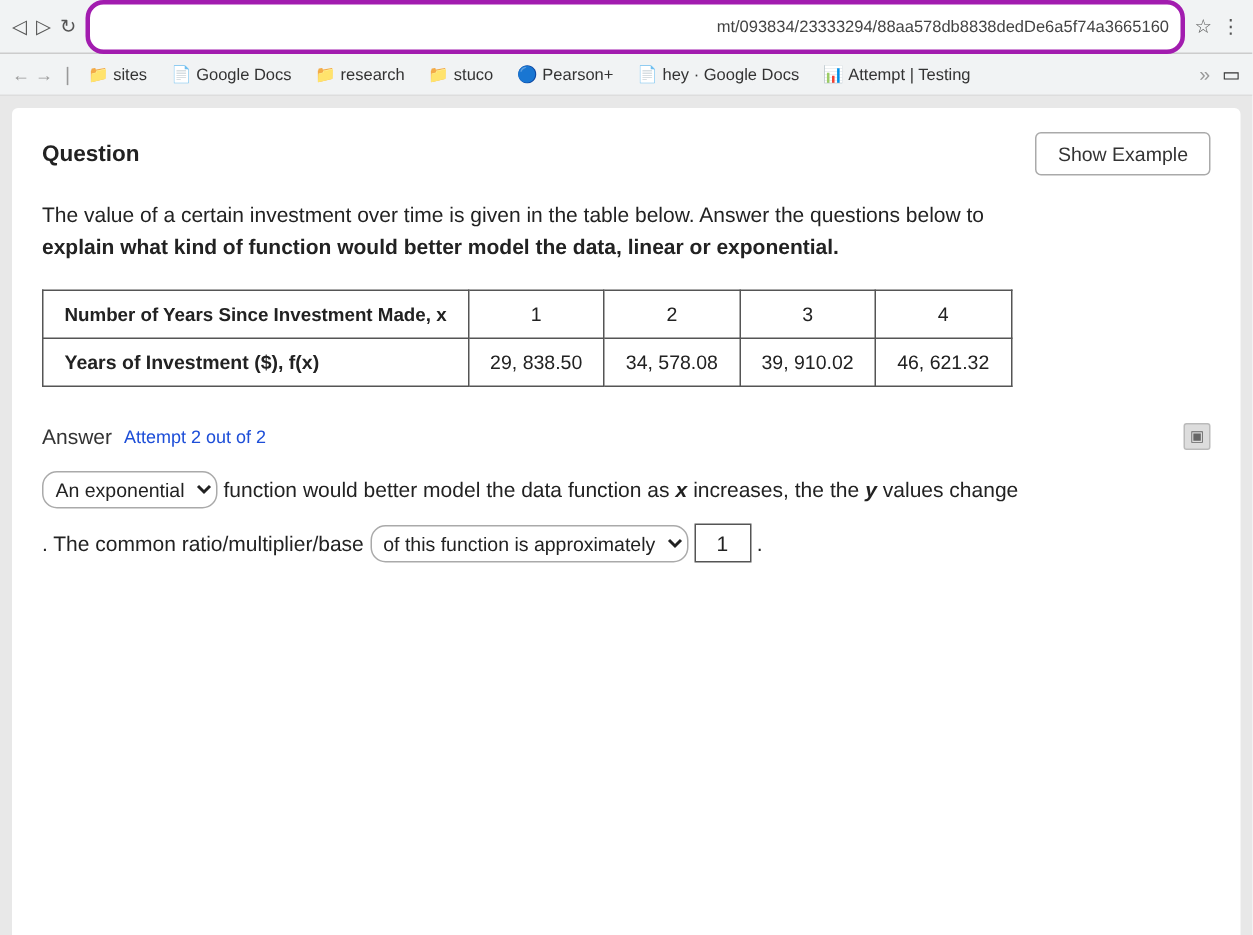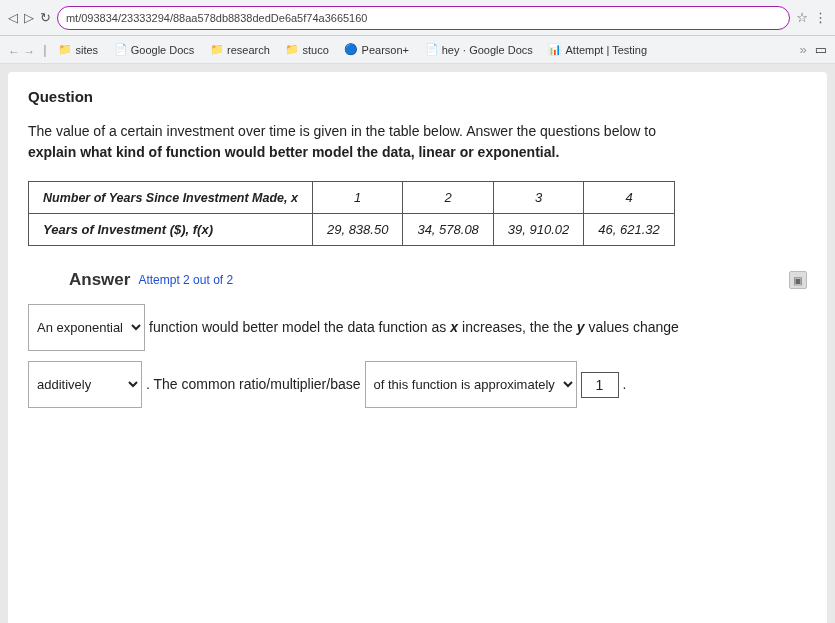--- a/index.html
+++ b/index.html
@@ -17,30 +17,31 @@
       height: 36px;
       display: flex;
       align-items: center;
       padding: 0 8px;
       border-bottom: 1px solid #ccc;
       font-size: 11px;
       color: #333;
     }
     .url-bar {
       background: #fff;
-      border: 1px solid #a21caf;
+      border: 3px solid #a21caf;
       border-radius: 12px;
-      height: 24px;
+      height: 36px;
       flex: 1;
       display: flex;
       align-items: center;
       padding: 0 8px;
       font-size: 11px;
       color: #444;
       margin: 0 6px;
+      justify-content: flex-end;
     }
     .browser-icons {
       display: flex;
       gap: 6px;
       align-items: center;
       font-size: 13px;
       color: #555;
     }
 
     
@@ -109,21 +110,20 @@
       margin-bottom: 18px;
       max-width: 700px;
     }
     .question-text strong { font-weight: bold; }
 
     
     .data-table {
       border-collapse: collapse;
       margin-bottom: 24px;
       font-size: 13px;
-      font-style: italic;
     }
     .data-table td, .data-table th {
       border: 1px solid #555;
       padding: 8px 14px;
       text-align: center;
       color: #222;
     }
     .data-table td:first-child {
       text-align: left;
       font-weight: 600;
@@ -138,37 +138,37 @@
       margin-top: 4px;
     }
     .answer-label-row {
       display: flex;
       align-items: center;
       gap: 8px;
       margin-bottom: 14px;
       font-size: 13px;
       color: #333;
     }
-    .answer-bold { font-weight: bold; font-size: 17px; margin-left: 41px; }
+    .answer-bold { font-weight: normal; font-size: 14px; }
     .attempt-text { font-size: 12px; color: #1d4ed8; }
 
     .answer-row {
       display: flex;
       align-items: center;
       flex-wrap: wrap;
       gap: 4px;
       font-size: 14px;
       color: #222;
       margin-bottom: 10px;
       line-height: 1.8;
     }
     .inline-select {
       border: 1px solid #aaa;
-      border-radius: 0;
-      padding: 14px 4px;
+      border-radius: 10px;
+      padding: 3px 4px;
       font-size: 13px;
       color: #222;
       background: #fff;
       cursor: pointer;
     }
     .inline-input {
       border: 1px solid #555;
       width: 38px;
       height: 26px;
       text-align: center;
@@ -242,20 +242,21 @@
     <span>Attempt | Testing</span>
   </span>
   <span class="bm-divider" style="margin-left:auto;">»</span>
   <span style="font-size:13px;">▭</span>
 </div>
 
 <div class="content-area">
 
   <div class="question-header">
     <span class="question-label">Question</span>
+    <button class="show-example-btn">Show Example</button>
   </div>
 
   <p class="question-text">
     <span>The value of a certain investment over time is given in the table below. Answer the questions below to</span><br>
     <strong><span>explain what kind of function would better model the data, linear or exponential.</span></strong>
   </p>
 
   <table class="data-table">
     <tbody>
       <tr>
@@ -293,24 +294,20 @@
       <span>function would better model the data function as</span>
       <span class="italic-x">x</span>
       <span>increases, the</span>
       <span>the</span>
       <span class="italic-y">y</span>
       <span>values change</span>
     </div>
 
     
     <div class="answer-row">
-      <select class="inline-select">
-        <option>additively</option>
-        <option>multiplicatively</option>
-      </select>
       <span>. The common ratio/multiplier/base</span>
       <select class="inline-select">
         <option>of this function is approximately</option>
       </select>
       <input class="inline-input" type="text" value="1" style="">
       <span>.</span>
     </div>
 
     
   </div>

